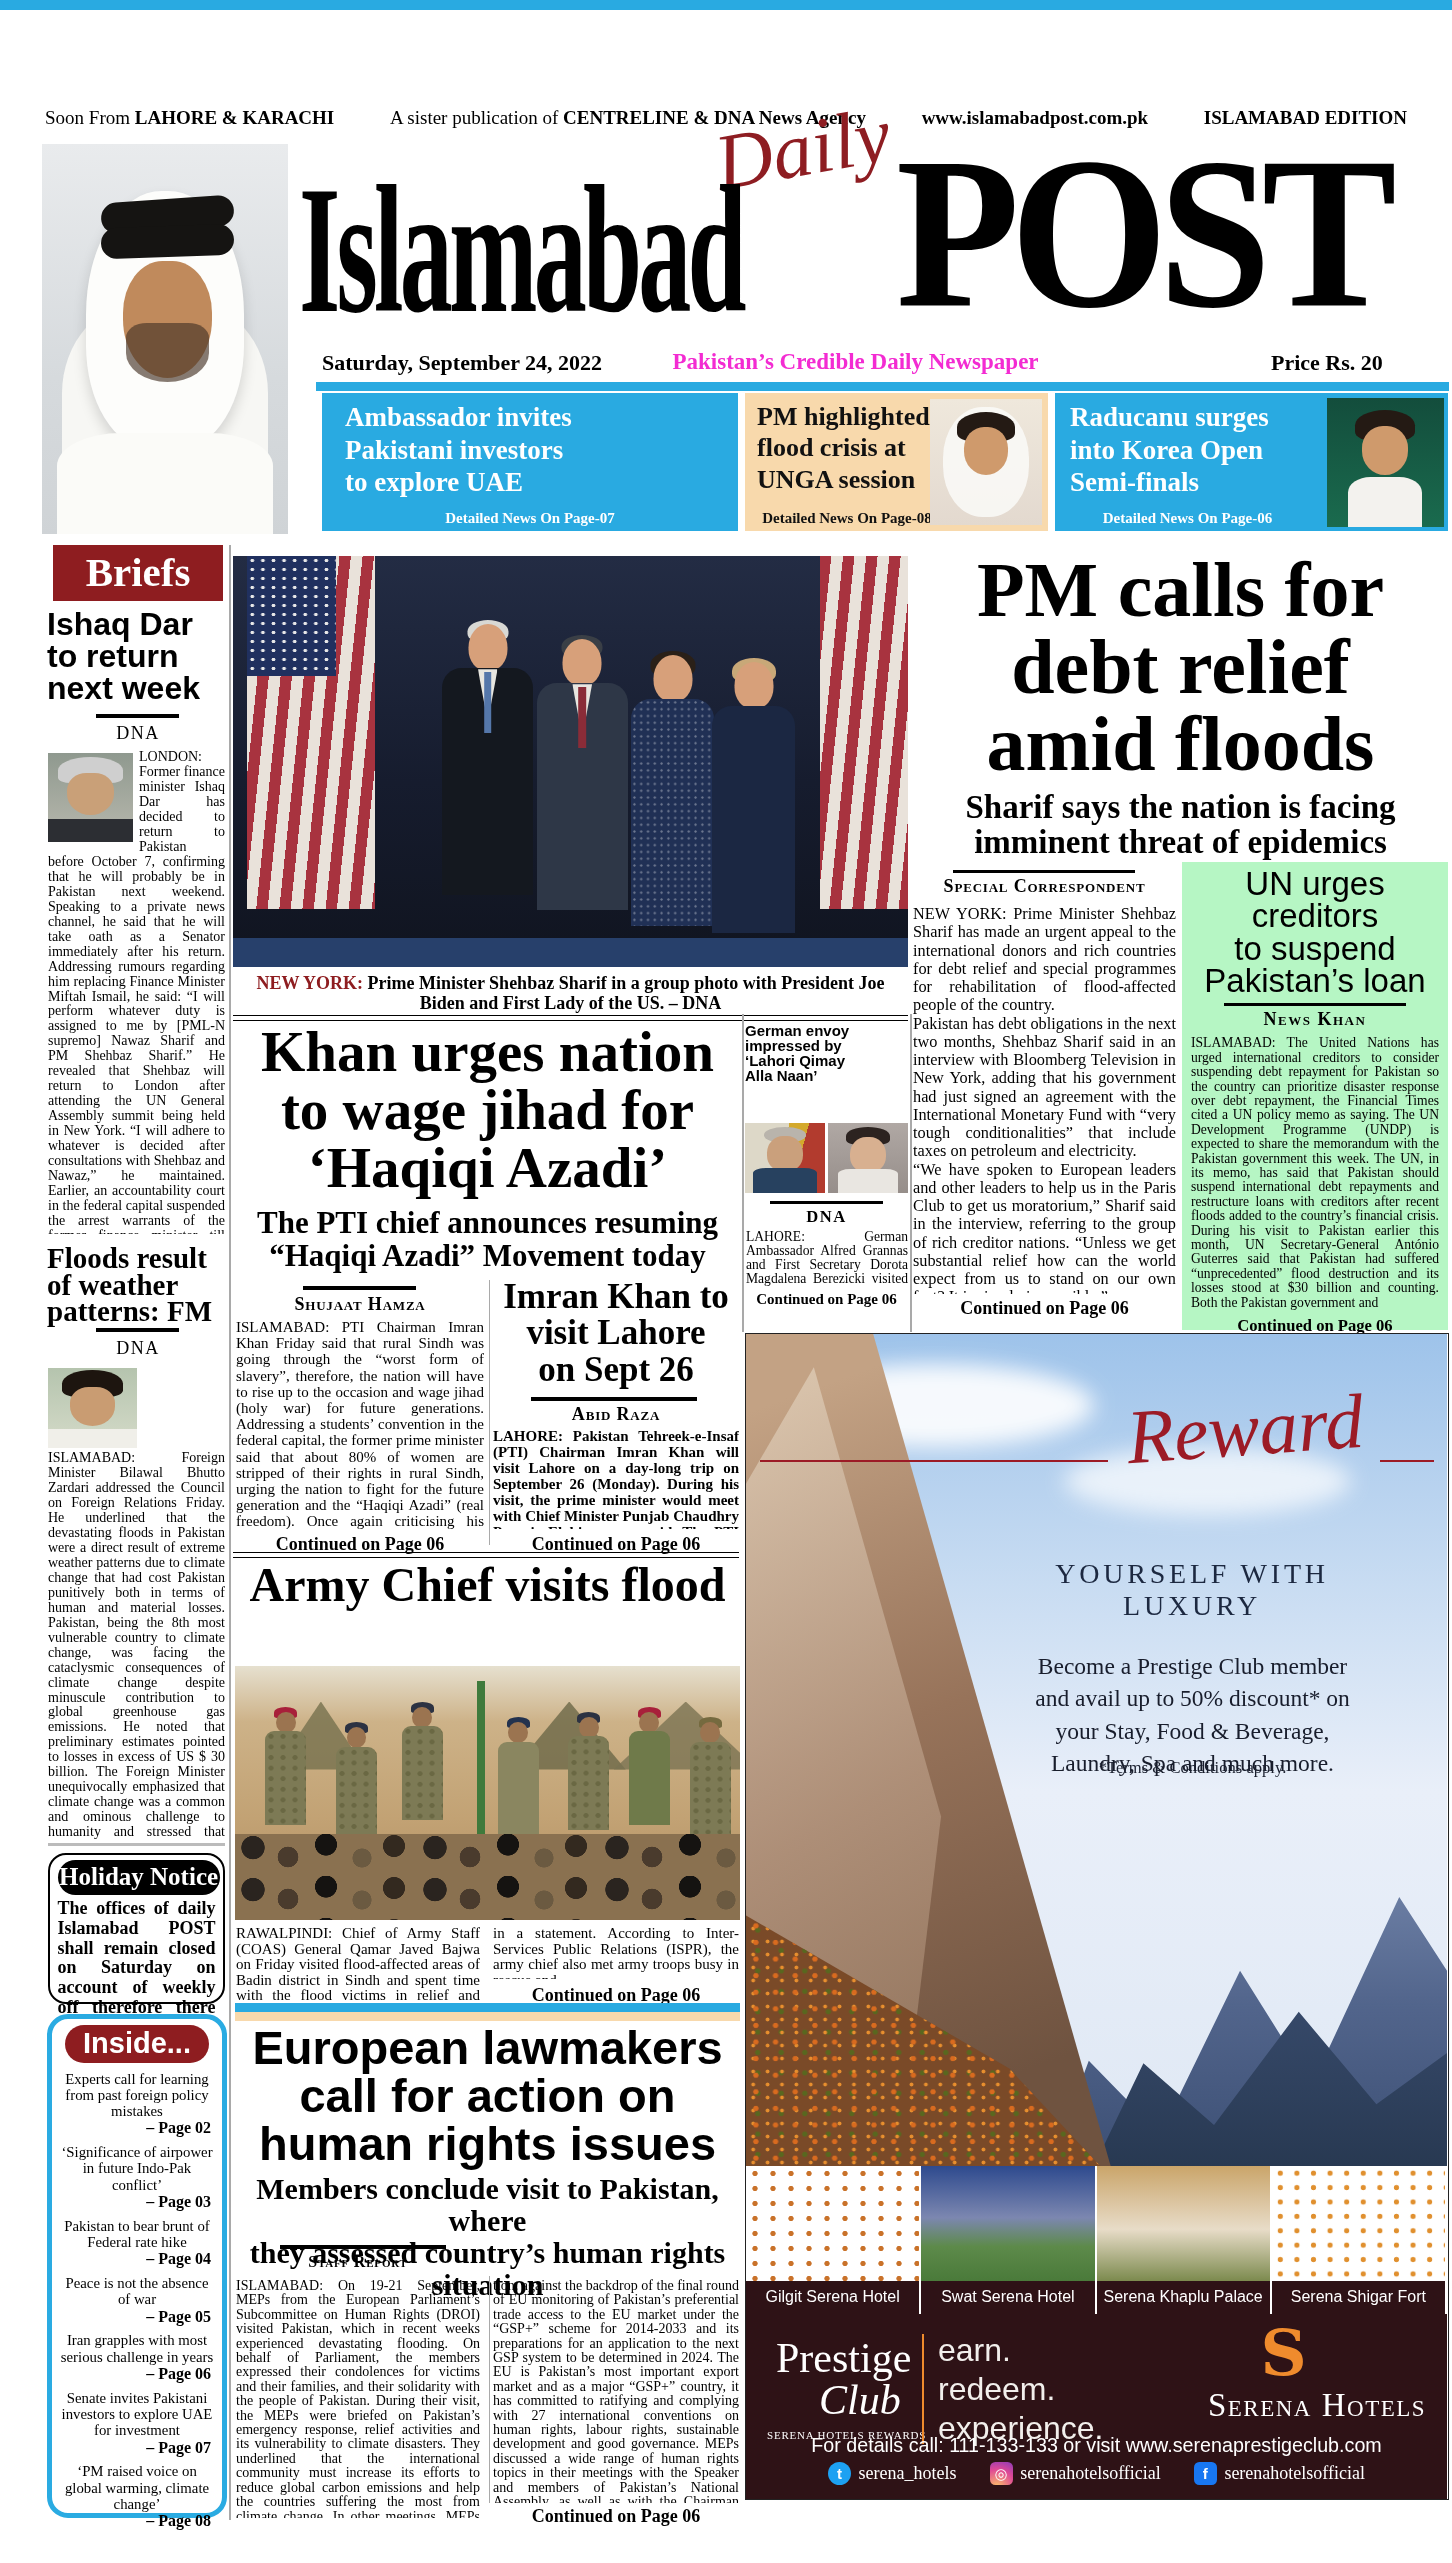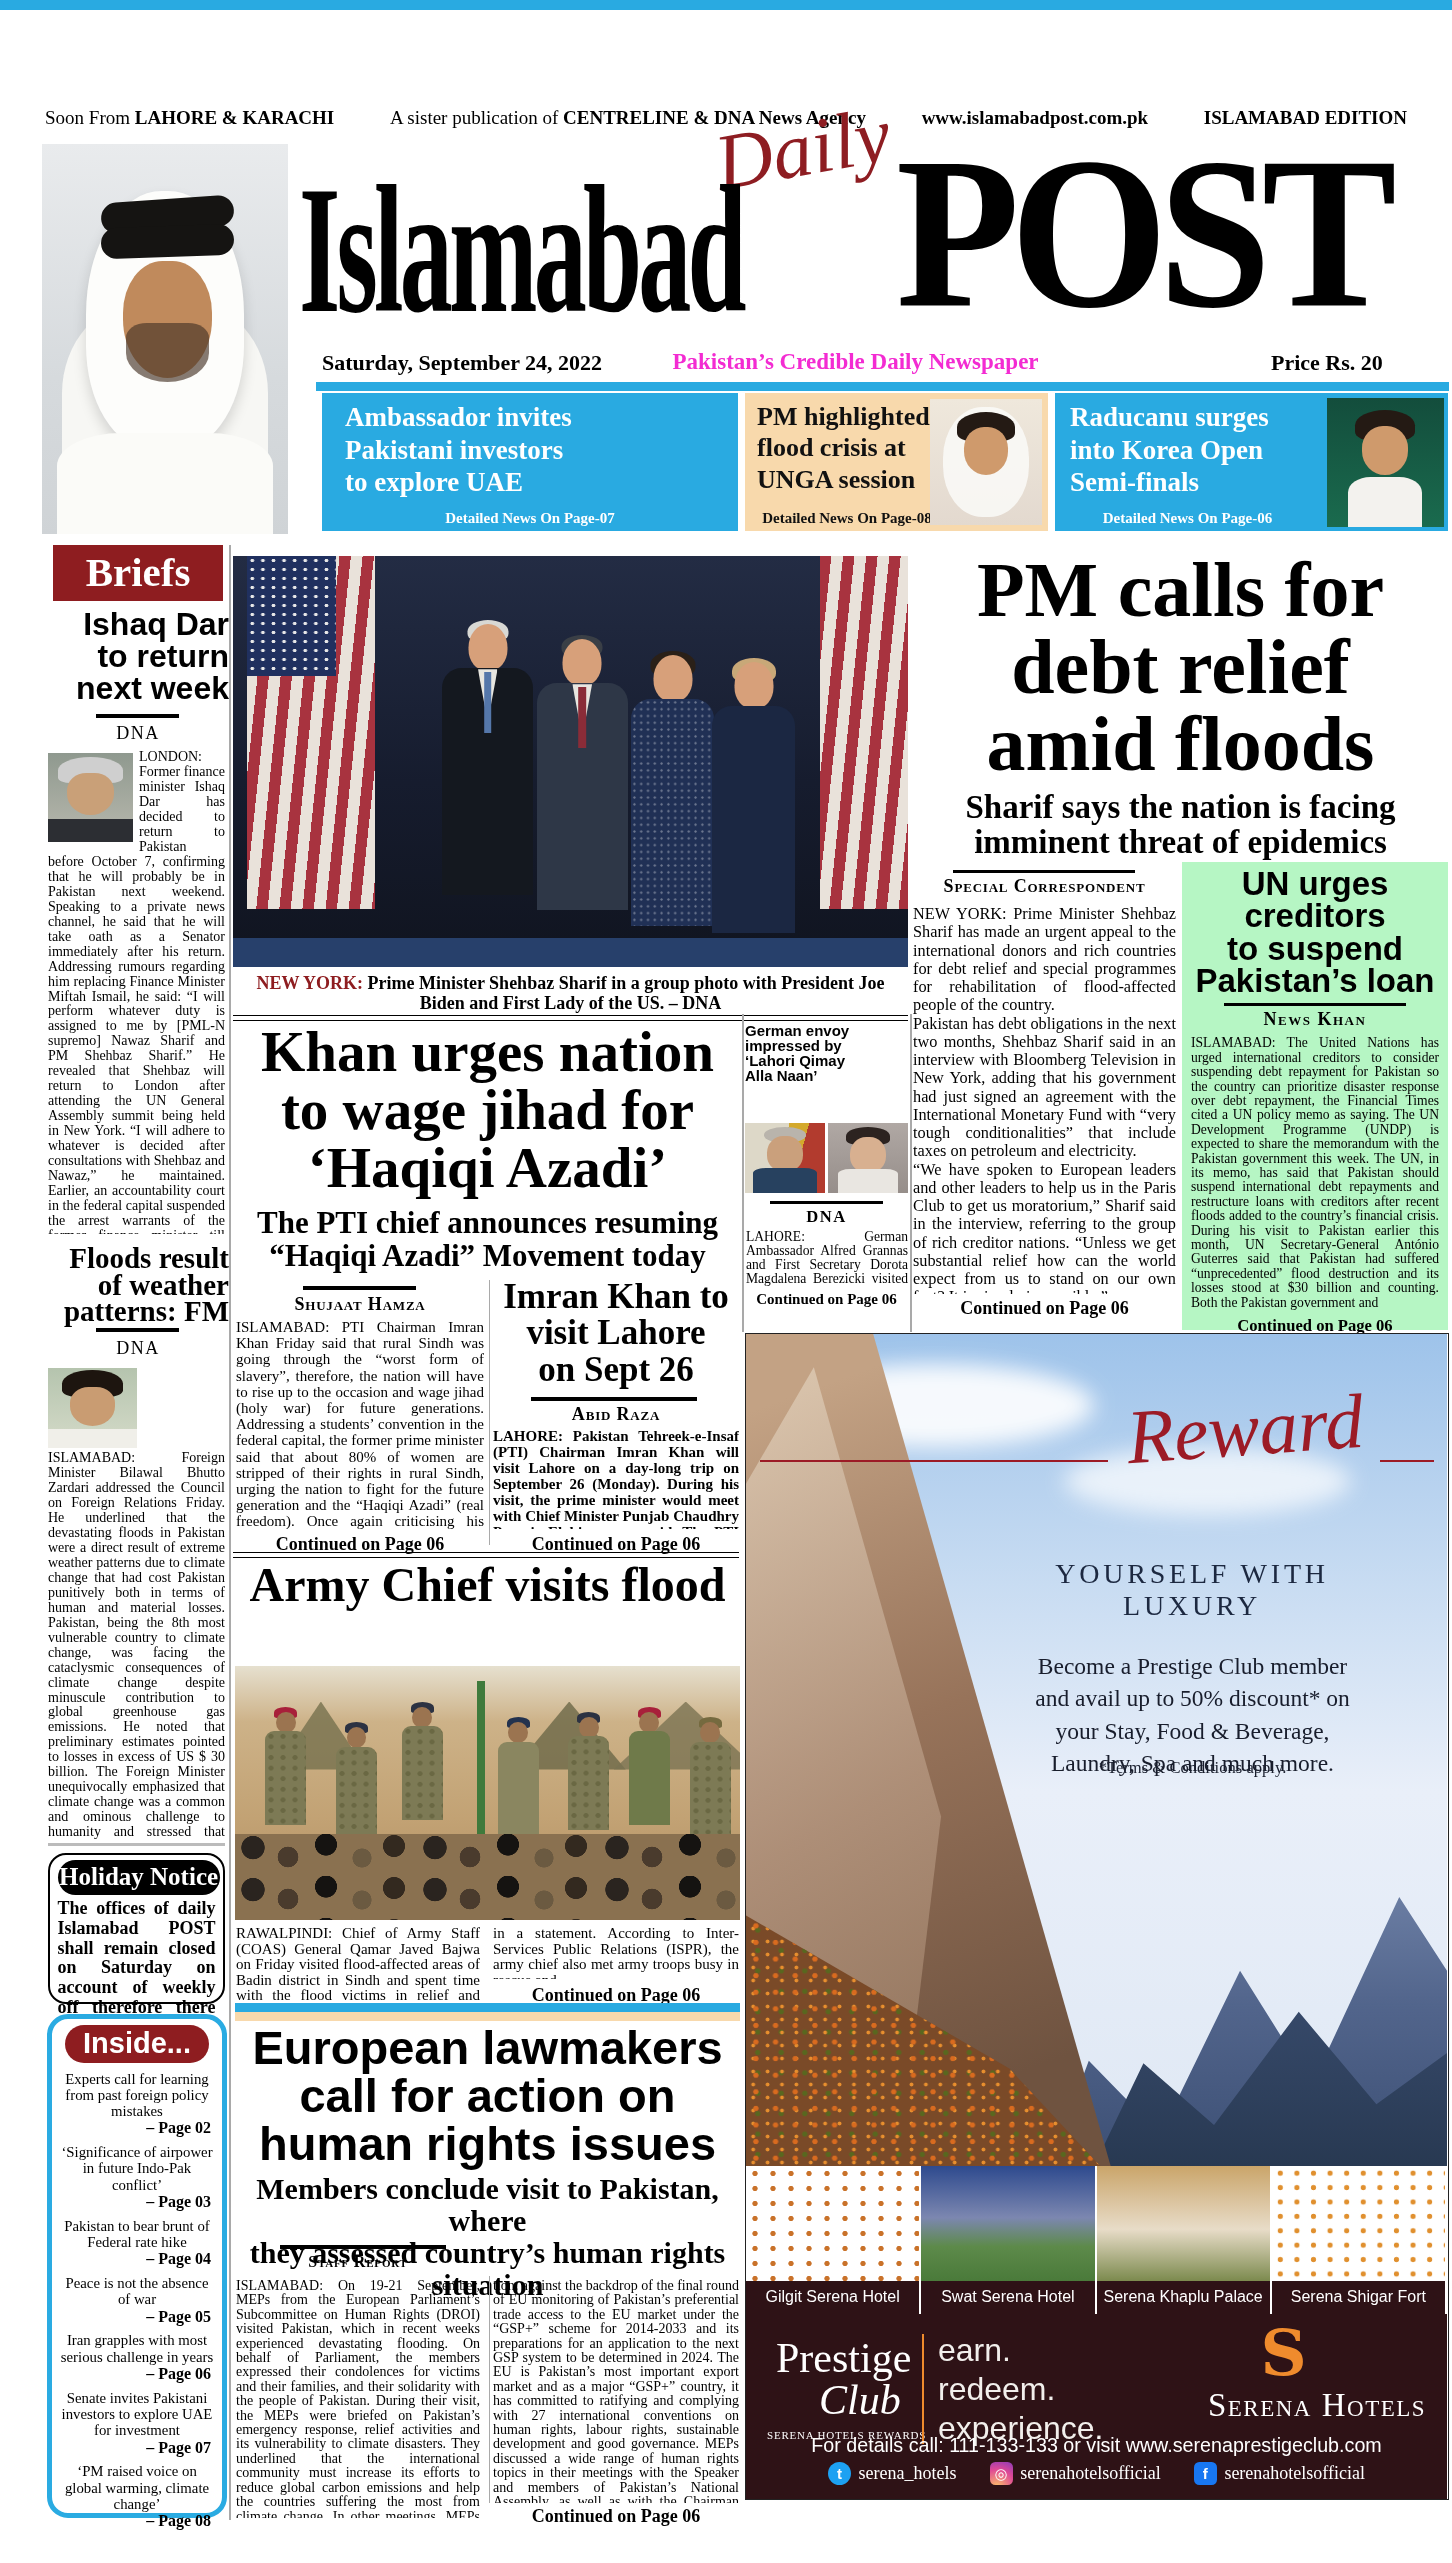--- a/index.html
+++ b/index.html
@@ -75,21 +75,21 @@
   .p-hair { position:absolute; left:24%; top:10%; width:52%; height:24%;
     background:#241a14; border-radius:50% 50% 30% 30%; }
   .p-scarf { position:absolute; left:12%; top:6%; width:76%; height:88%;
     background:rgba(250,250,248,.85); border-radius:46%; }
   .p-torso { position:absolute; left:18%; top:62%; width:64%; height:40%;
     background:#f3f2ee; border-radius:30% 30% 0 0; }
 
   
   #briefs-hdr { left:53px; top:545px; width:170px; height:56px; background:#8e1d20;
     color:#fff; font-size:41px; font-weight:bold; text-align:center; line-height:54px; }
-  .brief-head { left:47px; width:182px; text-align:right; font-weight:bold;
+  .brief-head { left:47px; width:182px; text-align:left; font-weight:bold;
     font-family:"Liberation Sans","DejaVu Sans",sans-serif; }
   #s1-head { top:608px; font-size:32px; line-height:1.0; }
   #s2-head { top:1245px; font-size:29px; line-height:0.92; font-family:"Liberation Serif",serif; }
   .mini-rule { left:96px; width:83px; height:3.8px; background:#000; }
   .byline { width:182px; left:47px; text-align:center; font-size:18px;
             font-variant:small-caps; letter-spacing:1.5px; }
   .brief-body { left:48px; width:177px; font-size:14px; line-height:1.07; }
   .float-photo { float:left; width:85px; height:89px; margin:3px 6px 3px 0; overflow:hidden; position:relative; }
   #dar-photo { background:linear-gradient(180deg,#8f998f 0%,#b9b9ae 100%); }
   #dar-photo .hair { position:absolute; left:12%; top:4%; width:76%; height:30%;
@@ -235,21 +235,21 @@
   #pm-sub { left:912px; top:790px; width:537px; text-align:center; font-size:33px;
     line-height:1.06; }
   #pm-rule { top:870px; left:953px; width:182px; height:3px; background:#000; }
   #pm-byline { left:912px; top:876px; width:265px; text-align:center; font-size:18px;
     font-weight:bold; font-variant:small-caps; letter-spacing:0.8px; }
   #pm-body { left:913px; top:905px; width:263px; height:389px; font-size:16.3px; line-height:1.12; }
   #pm-cont { left:913px; top:1298px; width:263px; }
 
   
   #un-box { left:1182px; top:862px; width:266px; height:468px; background:#b6f6c4; padding:6px 9px; }
-  #un-hl { text-align:center; font-weight:bold; font-size:33px; line-height:0.98;
+  #un-hl { text-align:center; font-weight:normal; font-size:33px; line-height:0.98;
     font-family:"Liberation Sans","DejaVu Sans",sans-serif; }
   #un-rule { margin:6px auto 3px; width:182px; height:3px; background:#000; }
   #un-byline { text-align:center; font-size:18px; font-weight:bold;
     font-variant:small-caps; letter-spacing:1.5px; }
   #un-body { margin-top:6px; font-size:13.6px; line-height:1.06; }
   #un-cont { margin-top:6px; font-size:16.6px; }
 
   
   #german-hl { left:745px; top:1023px; width:163px; text-align:left; font-weight:bold;
     font-family:"Liberation Sans","DejaVu Sans",sans-serif; font-size:15px; line-height:1.0; }

